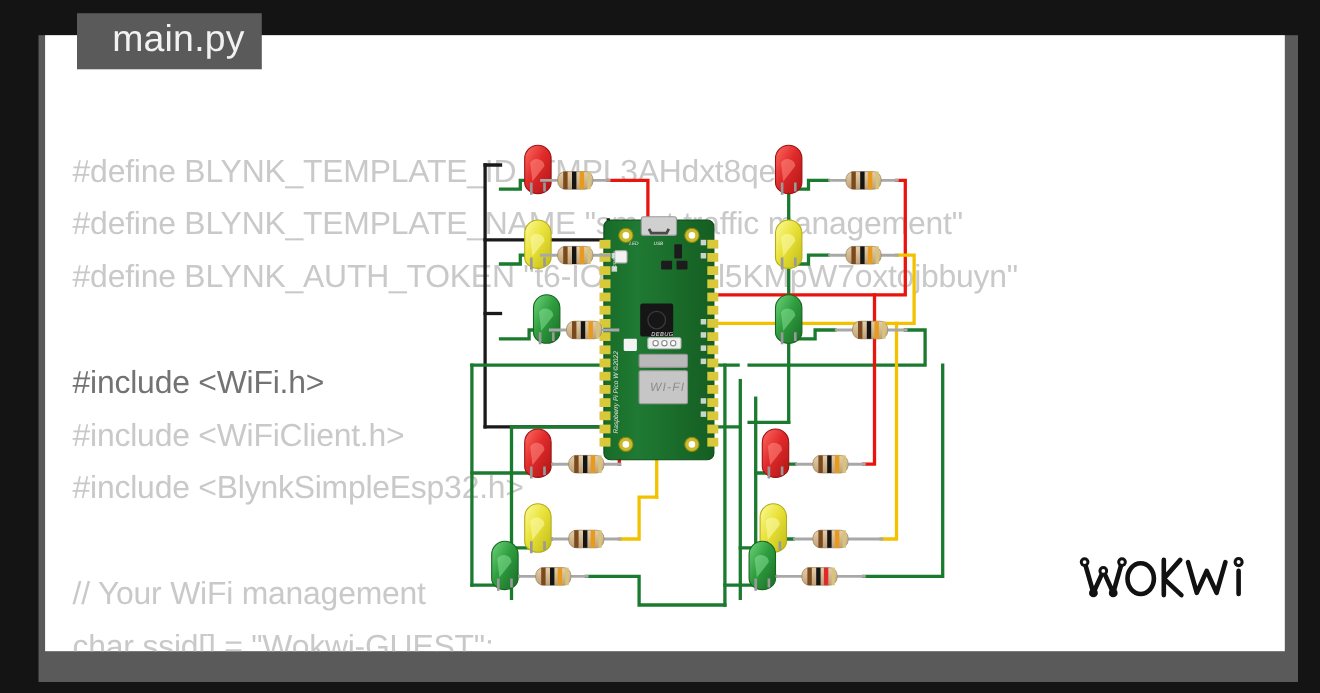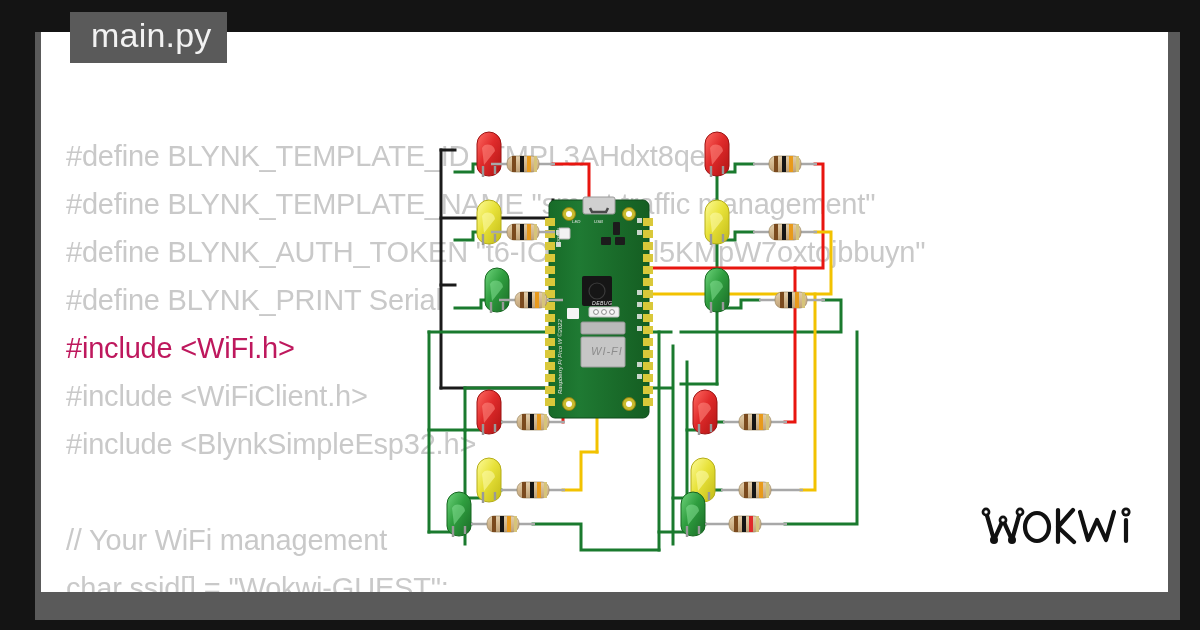--- a/index.html
+++ b/index.html
@@ -21,21 +21,21 @@
     position:absolute; left:41px; top:32px;
     width:1127px; height:560px;
     background:#ffffff;
     overflow:hidden;
   }
 
   
   #file-tab{
     position:absolute; left:70px; top:12px;
     background:#5a5a5a; color:#f2f2f2;
-    padding:6px 16px 9px 21px;
+    padding:6px 16px 9px 32px;
     font-size:34px; line-height:1.05;
     letter-spacing:.2px;
     z-index:40;
   }
 
   
   #code-layer{
     position:absolute; left:0; top:0; width:100%; height:100%;
     z-index:5; pointer-events:none;
   }
@@ -66,22 +66,21 @@
 <body>
 
 <div id="shadow-frame"></div>
 
 <div id="canvas-panel">
 
   <div id="code-layer">
       <div class="code-line" style="top: 108px; color: rgb(201, 201, 201);">#define BLYNK_TEMPLATE_ID "TMPL3AHdxt8qe"</div>
       <div class="code-line" style="top: 156px; color: rgb(201, 201, 201);">#define BLYNK_TEMPLATE_NAME "smart traffic management"</div>
       <div class="code-line" style="top: 204px; color: rgb(201, 201, 201);">#define BLYNK_AUTH_TOKEN "t6-IOIV_Q3l1l5KMpW7oxtojbbuyn"</div>
-      <div class="code-line" style="top: 252px; color: rgb(201, 201, 201);">#define BLYNK_PRINT Serial</div>
-      <div class="code-line" style="top: 300px; color: #be185d;">#include &lt;WiFi.h&gt;</div>
+      <div class="code-line" style="top: 300px; color: #737373;">#include &lt;WiFi.h&gt;</div>
       <div class="code-line" style="top: 348px; color: rgb(201, 201, 201);">#include &lt;WiFiClient.h&gt;</div>
       <div class="code-line" style="top: 396px; color: rgb(201, 201, 201);">#include &lt;BlynkSimpleEsp32.h&gt;</div>
       <div class="code-line" style="top: 444px; color: rgb(201, 201, 201);"></div>
       <div class="code-line" style="top: 492px; color: rgb(201, 201, 201);">// Your WiFi management</div>
       <div class="code-line" style="top: 540px; color: rgb(201, 201, 201);">char ssid[] = "Wokwi-GUEST";</div>
     </div>
 
   <div id="circuit-layer">
     <svg width="1127" height="560" viewBox="0 0 1127 560" xmlns="http://www.w3.org/2000/svg">
       <defs>

